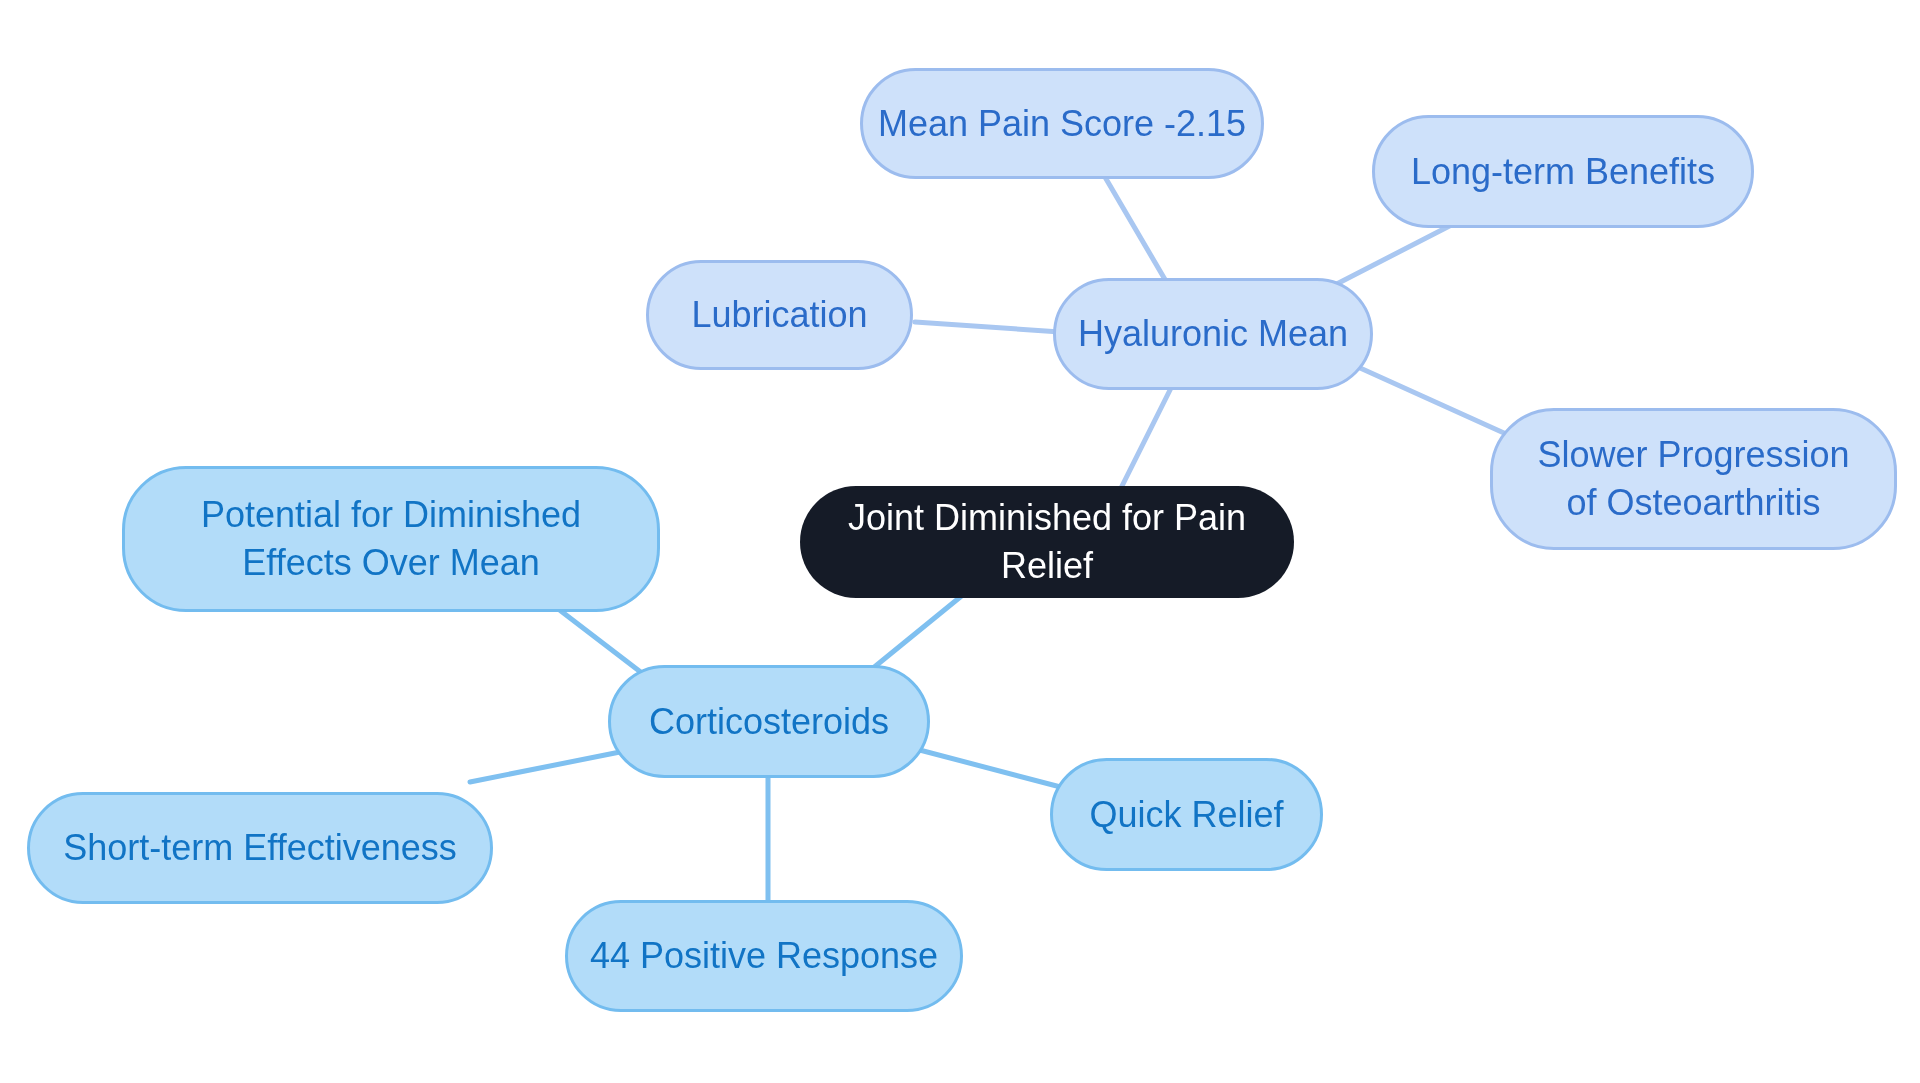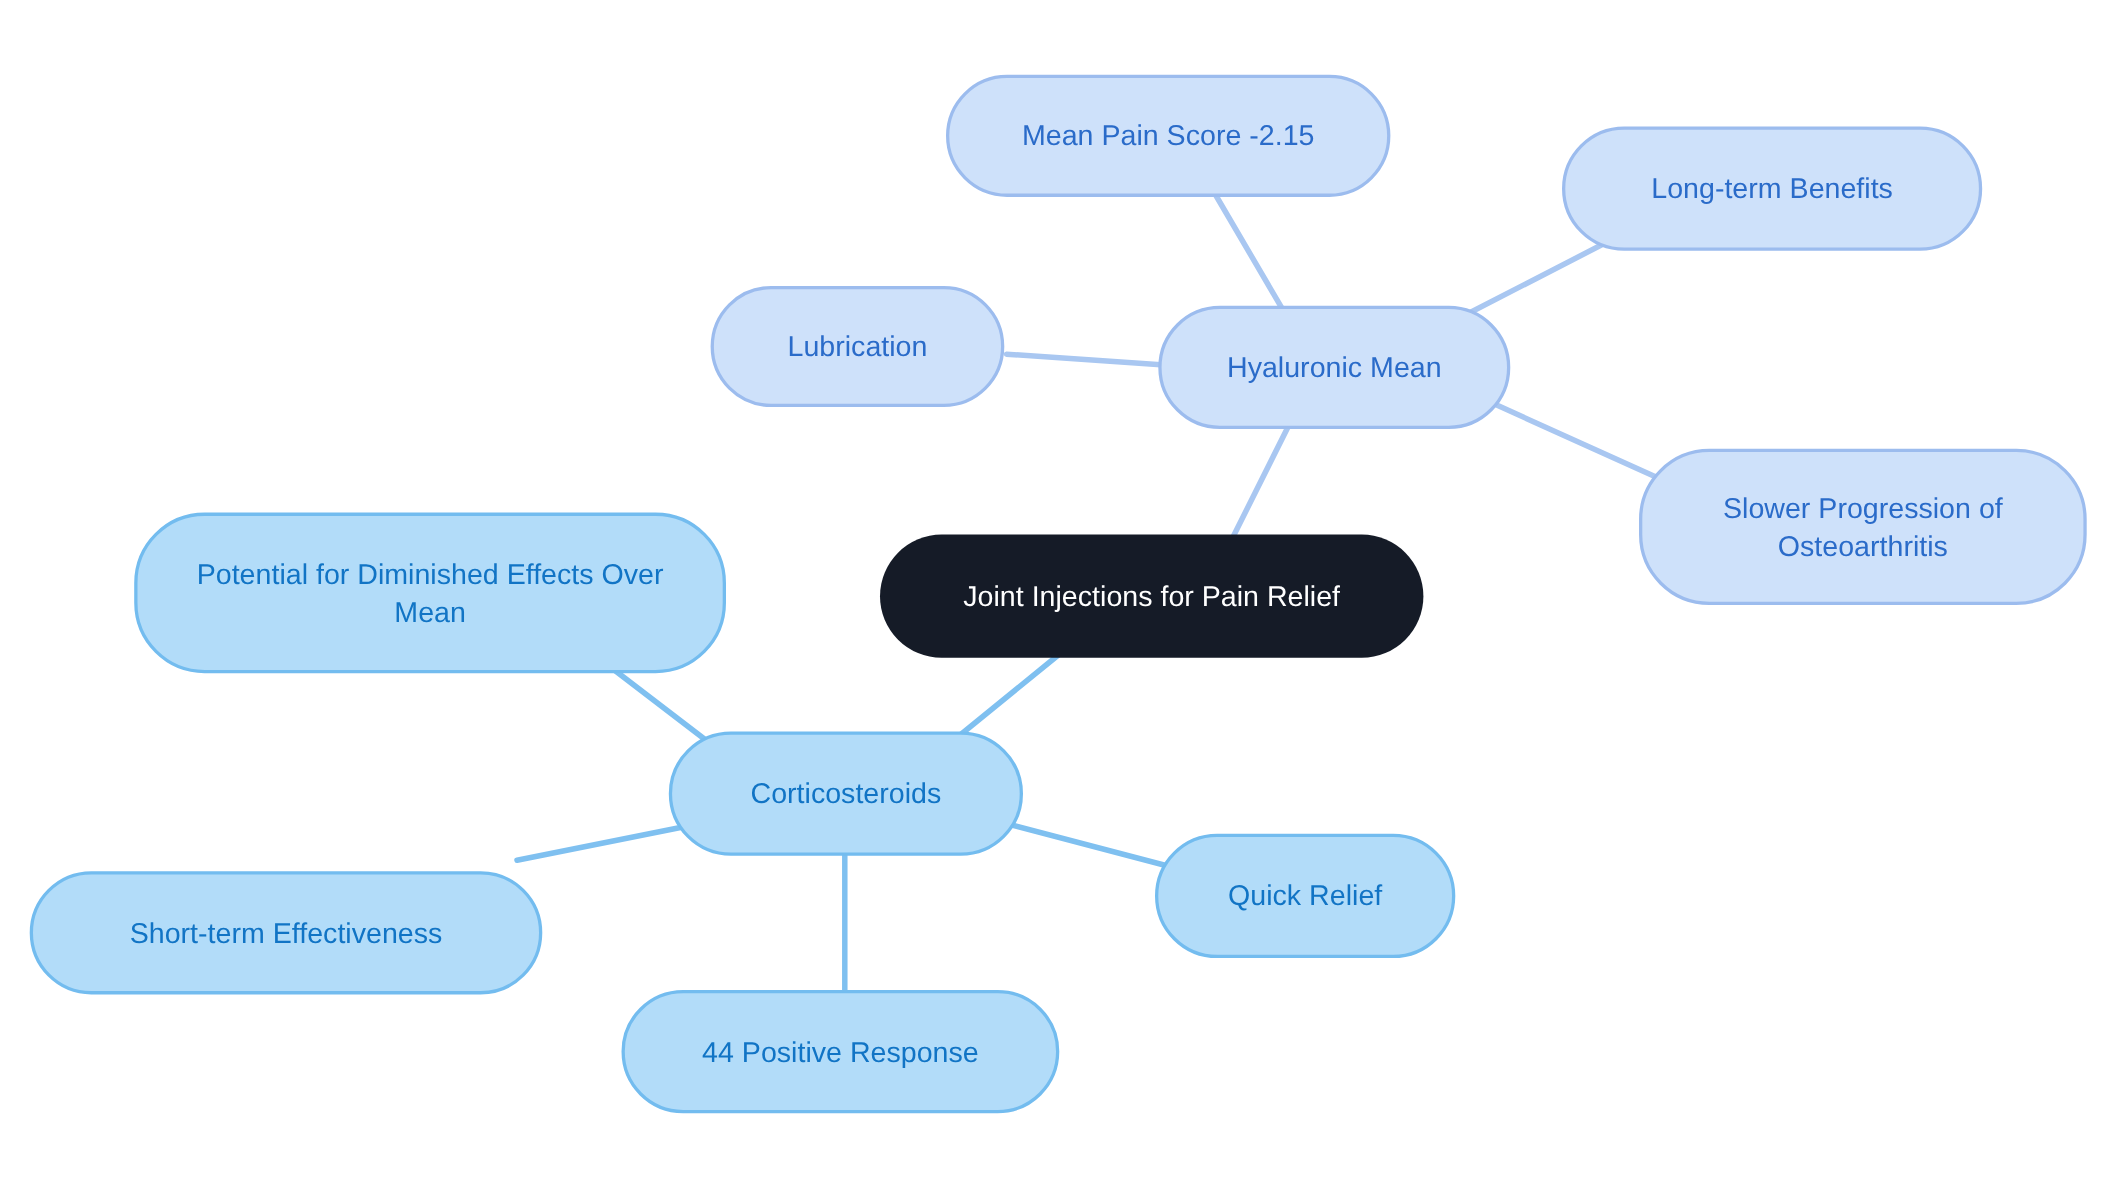--- a/index.html
+++ b/index.html
@@ -30,21 +30,21 @@
   .edge-ha { stroke: #a9c7f1; }
   .edge-cs { stroke: #7fc0f0; }
 
   .node {
     position: absolute;
     display: flex;
     align-items: center;
     justify-content: center;
     text-align: center;
     box-sizing: border-box;
-    font-size: 26px;
+    font-size: 36px;
     line-height: 1.32;
     border-radius: 57px;
     cursor: default;
   }
   .node-root {
     background: #151b27;
     color: #ffffff;
     left: 800px; top: 486px; width: 494px; height: 112px;
   }
   .node-ha {
@@ -52,21 +52,21 @@
     border: 3px solid #9cbcee;
     color: #2a6bc9;
   }
   .node-cs {
     background: #b2dcf9;
     border: 3px solid #73bcef;
     color: #1174c5;
   }
   #node-hyaluronic   { left: 1053px; top: 278px; width: 320px; height: 112px; }
   #node-mean-pain    { left: 860px;  top: 68px;  width: 404px; height: 111px; }
-  #node-long-term    { left: 1420px; top: 115px; width: 382px; height: 113px; text-align: center; }
+  #node-long-term    { left: 1372px; top: 115px; width: 382px; height: 113px; text-align: center; }
   #node-lubrication  { left: 646px;  top: 260px; width: 267px; height: 110px; }
   #node-slower       { left: 1490px; top: 408px; width: 407px; height: 142px; border-radius: 64px; padding: 0 28px; }
   #node-cortico      { left: 608px;  top: 665px; width: 322px; height: 113px; }
   #node-potential    { left: 122px;  top: 466px; width: 538px; height: 146px; border-radius: 64px; padding: 0 38px; }
   #node-short-term   { left: 27px;   top: 792px; width: 466px; height: 112px; }
   #node-quick        { left: 1050px; top: 758px; width: 273px; height: 113px; text-align: right; }
   #node-positive     { left: 565px;  top: 900px; width: 398px; height: 112px; }
 </style>
 </head>
 <body>
@@ -80,21 +80,21 @@
     <line class="edge-ha" x1="1325" y1="290" x2="1465" y2="218"></line>
     <line class="edge-ha" x1="915" y1="322" x2="1075" y2="333"></line>
     <line class="edge-ha" x1="1338" y1="358" x2="1515" y2="438"></line>
     <line class="edge-cs" x1="540" y1="595" x2="668" y2="693"></line>
     <line class="edge-cs" x1="470" y1="782" x2="630" y2="750"></line>
     <line class="edge-cs" x1="912" y1="748" x2="1072" y2="790"></line>
     <line class="edge-cs" x1="768" y1="770" x2="768" y2="912"></line>
   </svg>
 
   <div class="node node-root" id="node-root">
-    <span>Joint Injections for Pain Relief</span>
+    <span>Joint Diminished for Pain Relief</span>
   </div>
 
   <div class="node node-ha" id="node-hyaluronic">
     <span>Hyaluronic Mean</span>
   </div>
   <div class="node node-ha" id="node-mean-pain">
     <span>Mean Pain Score -2.15</span>
   </div>
   <div class="node node-ha" id="node-long-term">
     <span>Long-term Benefits</span>

